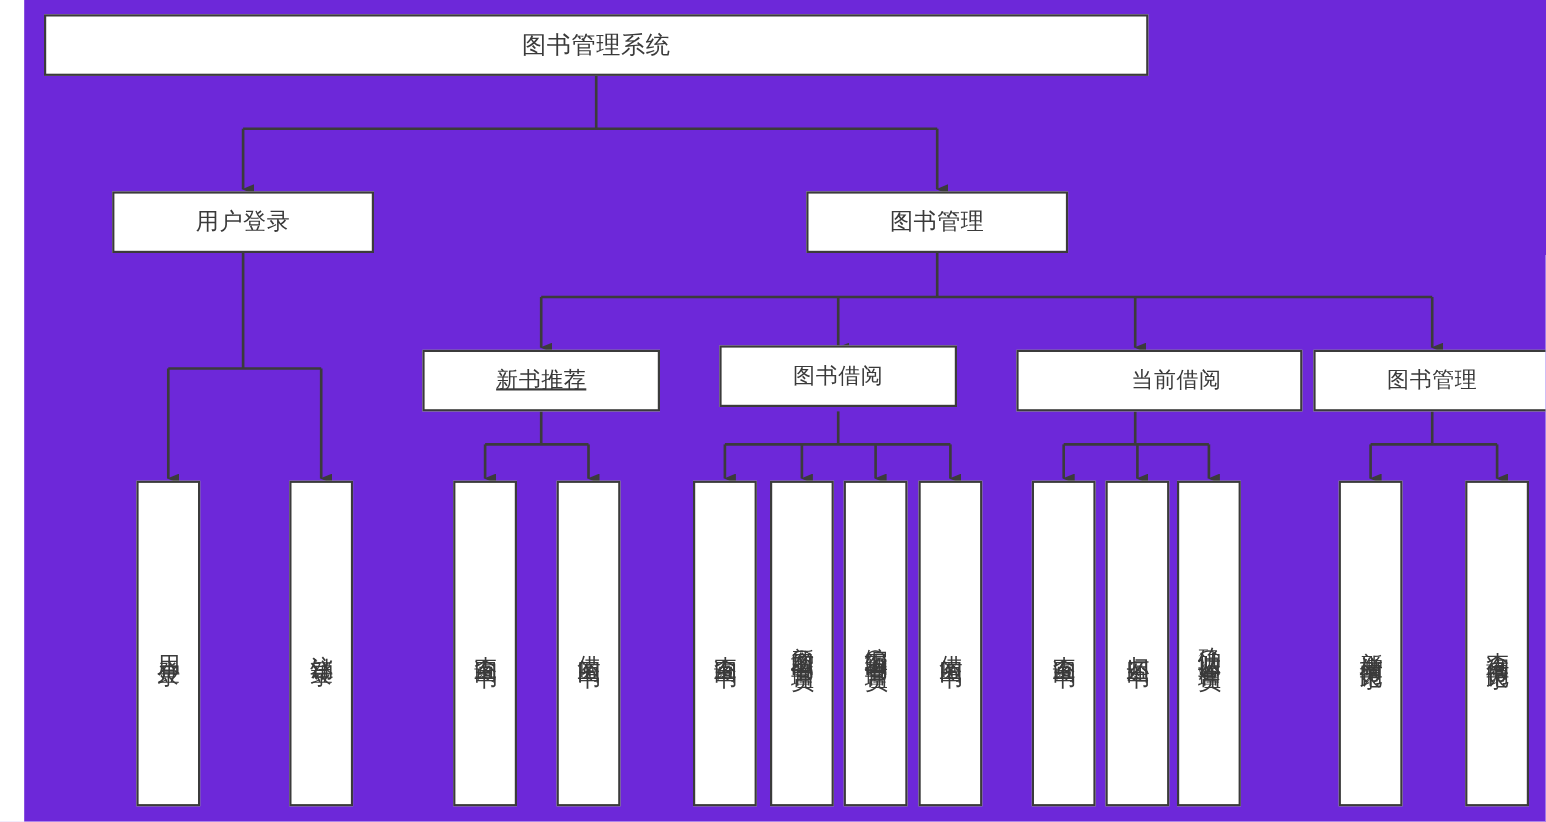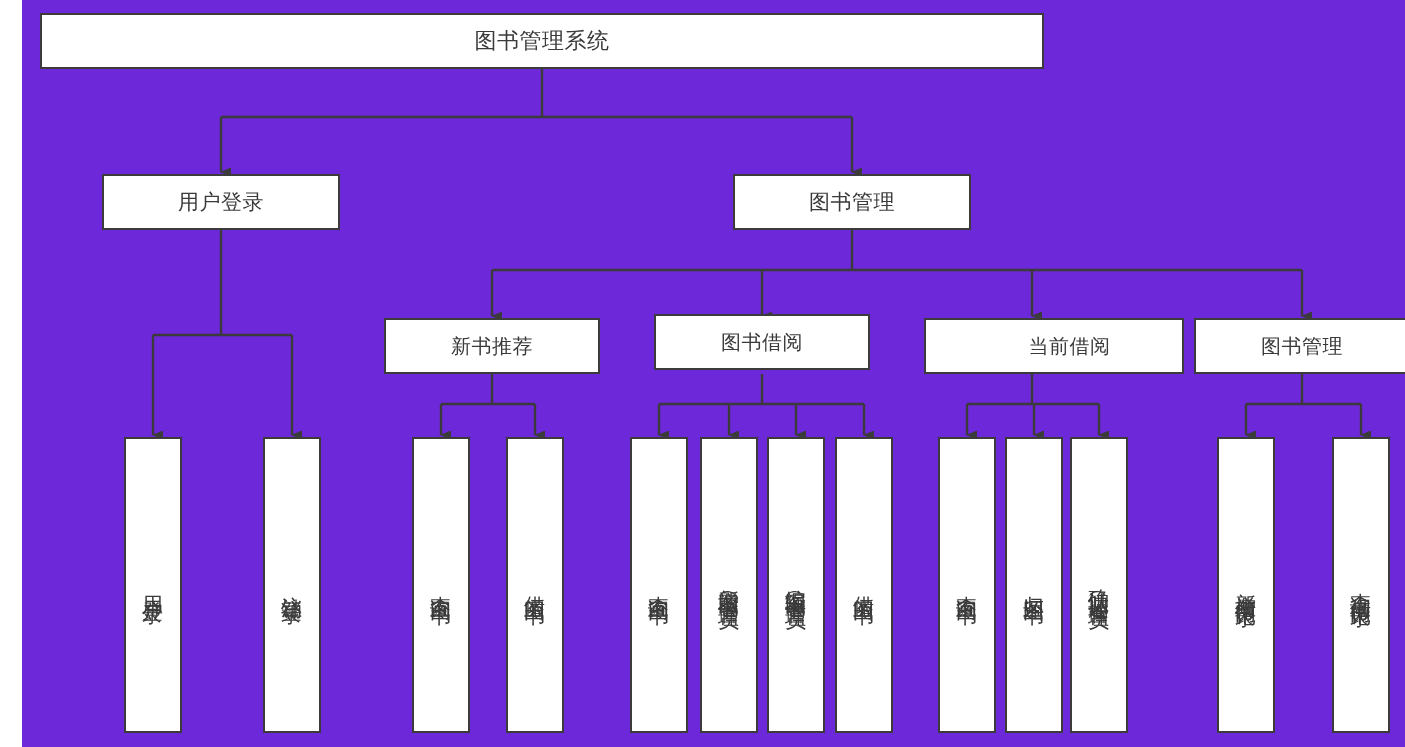--- a/index.html
+++ b/index.html
@@ -111,21 +111,21 @@
   <div id="node-layer">
       <div class="node root" style="left: 18px; top: 13px; width: 1004px; height: 56px;">
         <span class="label">图书管理系统</span>
       </div>
       <div class="node level1" style="left: 80px; top: 174px; width: 238px; height: 56px;">
         <span class="label">用户登录</span>
       </div>
       <div class="node level1" style="left: 711px; top: 174px; width: 238px; height: 56px;">
         <span class="label">图书管理</span>
       </div>
-      <div class="node level2" style="left: 362px; top: 318px; width: 216px; height: 56px;">
+      <div class="node level2" style="left: 362px; top: 318px; width: 216px; height: 56px; text-decoration: underline;">
         <span class="label">新书推荐</span>
       </div>
       <div class="node level2" style="left: 632px; top: 314px; width: 216px; height: 56px;">
         <span class="label">图书借阅</span>
       </div>
       <div class="node level2" style="left: 902px; top: 318px; width: 260px; height: 56px; padding-left: 31px;">
         <span class="label">当前借阅</span>
       </div>
       <div class="node level2" style="left: 1172px; top: 318px; width: 216px; height: 56px;">
         <span class="label">图书管理</span>

